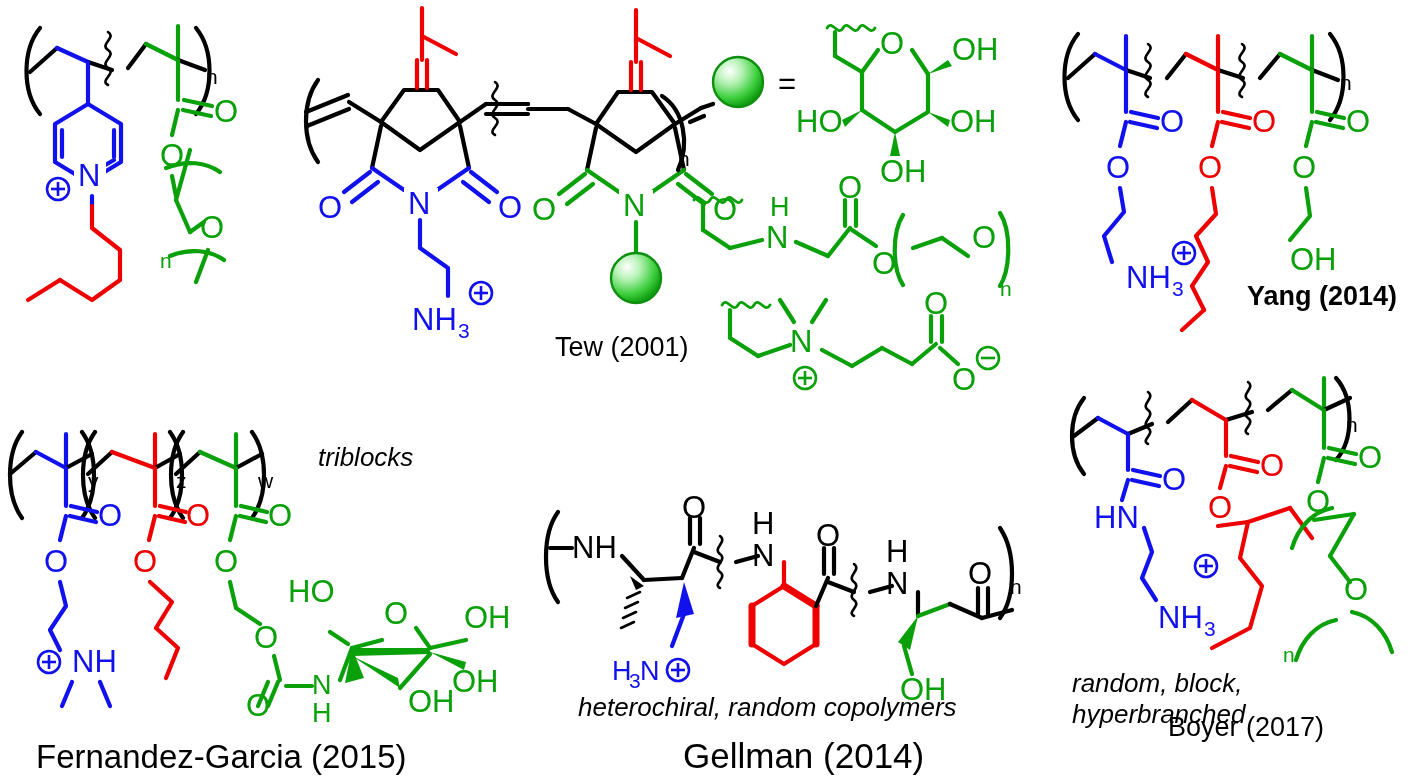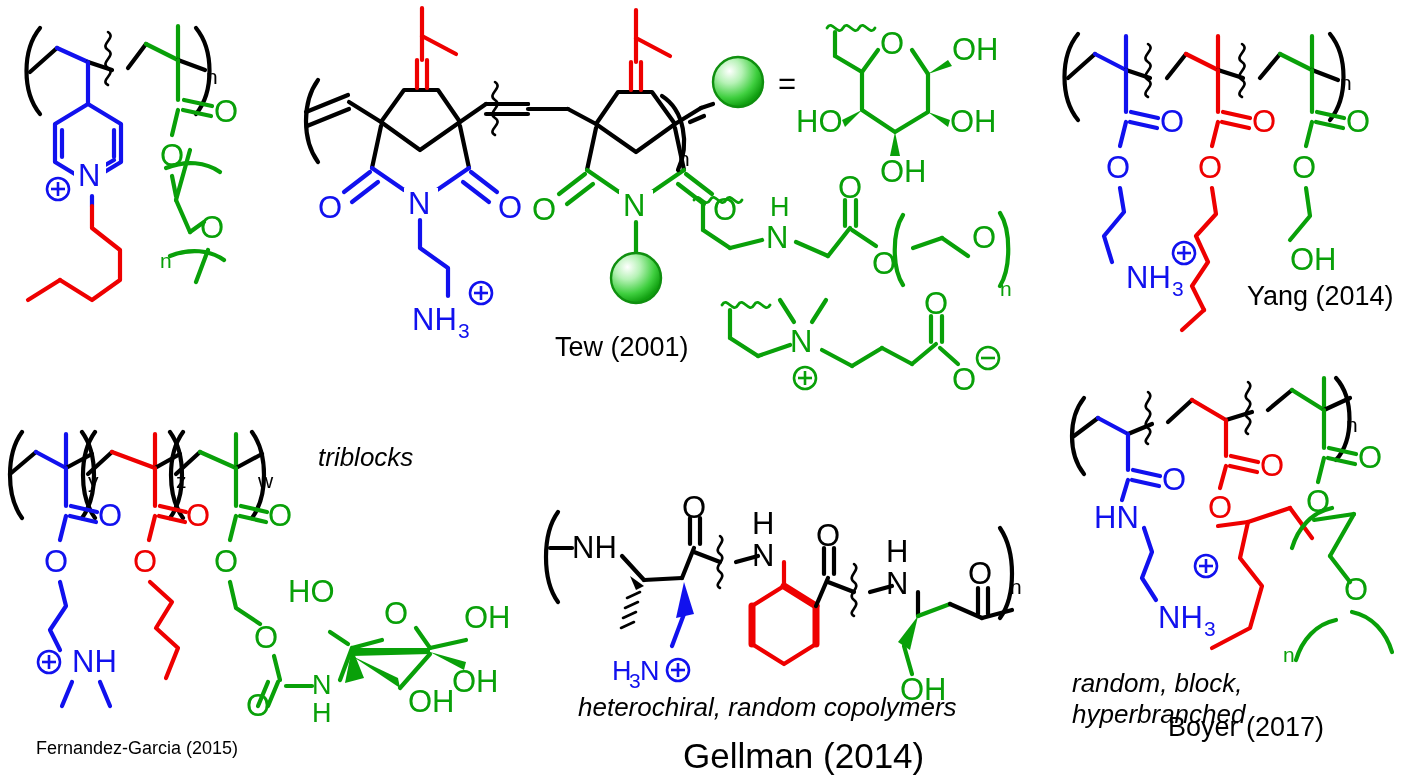--- a/index.html
+++ b/index.html
@@ -475,29 +475,29 @@
     <text class="sub fgr" x="1283" y="662">n</text>
   </g>
 </svg>
 
 
 <div style="position:absolute;left:555px;top:332px;">
   <span class="cap" style="font-size:27px;">Tew (2001)</span>
 </div>
 
 <div style="position:absolute;left:1247px;top:281px;">
-  <span class="cap" style="font-size:27px;">Yang (2014)</span>
+  <span class="cap" style="font-size:27px;font-weight:bold;">Yang (2014)</span>
 </div>
 
 <div style="position:absolute;left:318px;top:442px;">
   <span class="capit" style="font-size:26px;">triblocks</span>
 </div>
 
 <div style="position:absolute;left:36px;top:738px;">
-  <span class="cap" style="font-size:18px;">Fernandez-Garcia (2015)</span>
+  <span class="cap" style="font-size:33px;">Fernandez-Garcia (2015)</span>
 </div>
 
 <div style="position:absolute;left:578px;top:692px;">
   <span class="capit" style="font-size:26px;">heterochiral, random copolymers</span>
 </div>
 
 <div style="position:absolute;left:683px;top:736px;">
   <span class="cap" style="font-size:35px;">Gellman (2014)</span>
 </div>
 

